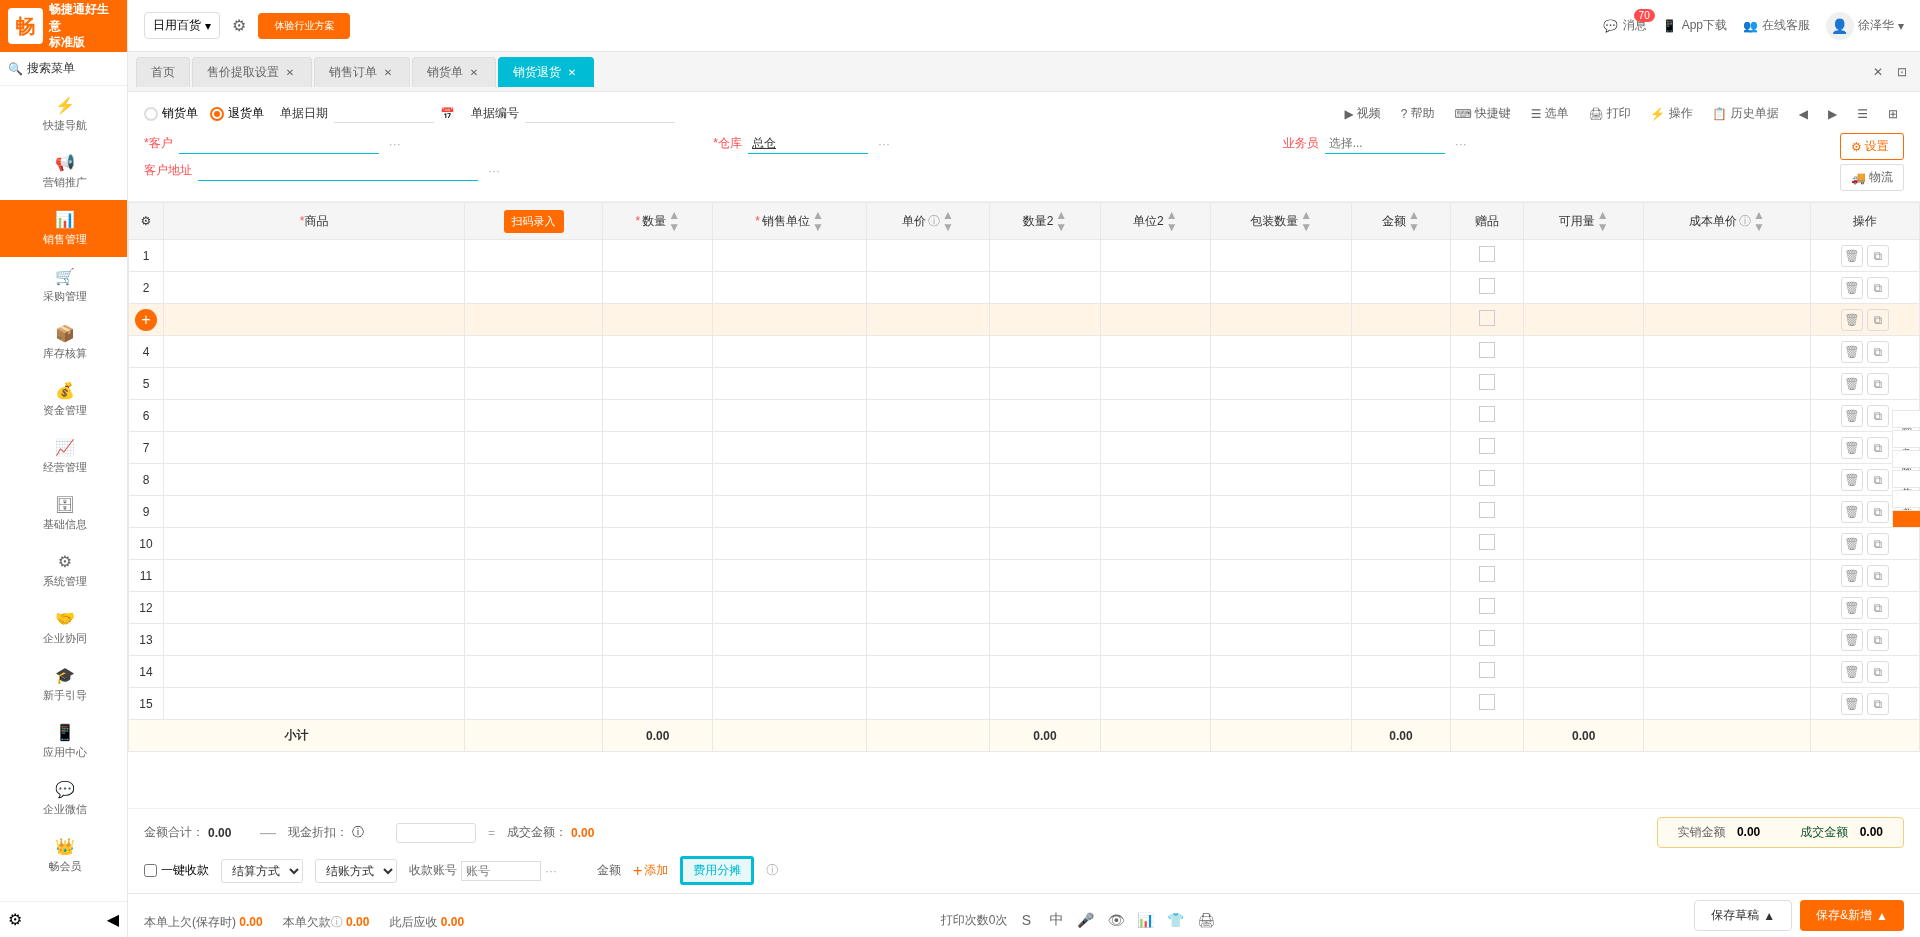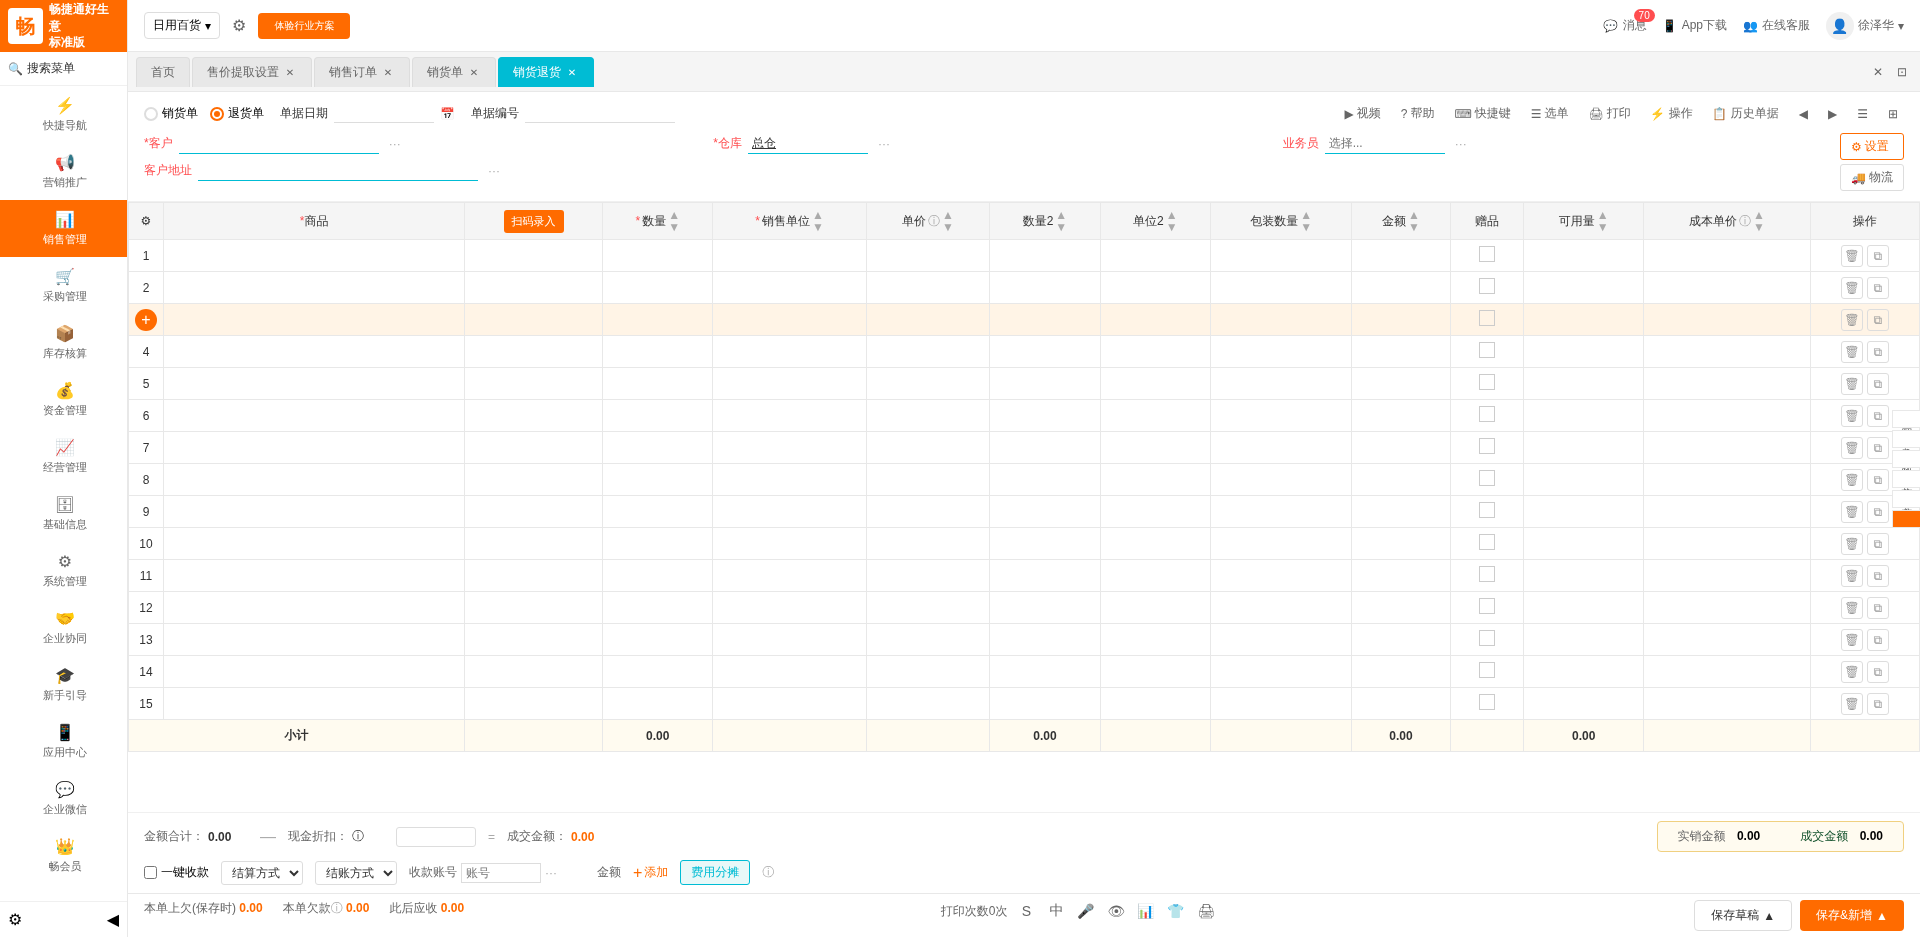--- a/index.html
+++ b/index.html
@@ -85,25 +85,25 @@
     .footer-row1 { display: flex; align-items: center; gap: 12px; margin-bottom: 8px; }
     .footer-field { display: flex; align-items: center; gap: 4px; }
     .footer-field label { color: #666; white-space: nowrap; }
     .footer-field span { color: #333; min-width: 40px; }
     .minus-icon { color: #aaa; font-size: 16px; }
     .equals-icon { color: #aaa; }
     .footer-row2 { display: flex; align-items: center; gap: 12px; }
     .checkbox-label { display: flex; align-items: center; gap: 4px; cursor: pointer; }
     .select-input { border: 1px solid #ddd; padding: 3px 6px; border-radius: 3px; background: #fff; color: #333; }
     .add-btn { background: transparent; border: none; color: #ff6b00; cursor: pointer; display: flex; align-items: center; gap: 2px; }
-    .fee-btn { background: #fff; border: 1px solid #84cc16; padding: 3px 10px; border-radius: 3px; cursor: pointer; color: #666; }
+    .fee-btn { background: #fff; border: 3px solid #84cc16; padding: 3px 10px; border-radius: 3px; cursor: pointer; color: #666; }
     .fee-btn.active { background: #e8f8f8; color: #00bcd4; border-color: #00bcd4; }
 
     
-    .bottom-bar { display: flex; align-items: flex-start; justify-content: space-between; padding: 6px 16px; border-top: 1px solid #e8e8e8; background: #fff; flex-shrink: 0; }
+    .bottom-bar { display: flex; align-items: flex-end; justify-content: space-between; padding: 6px 16px; border-top: 1px solid #e8e8e8; background: #fff; flex-shrink: 0; }
     .bottom-info { display: flex; gap: 20px; align-items: center; color: #666; }
     .bottom-info .highlight { color: #ff6b00; font-weight: bold; }
     .bottom-tools { display: flex; gap: 8px; align-items: center; }
     .tool-icon { width: 22px; height: 22px; display: flex; align-items: center; justify-content: center; cursor: pointer; font-size: 14px; color: #666; }
     .bottom-btns { display: flex; gap: 8px; }
     .save-draft-btn { padding: 6px 16px; border: 1px solid #ddd; border-radius: 4px; background: #fff; cursor: pointer; display: flex; align-items: center; gap: 4px; color: #333; }
     .save-new-btn { padding: 6px 16px; border: none; border-radius: 4px; background: #ff6b00; color: #fff; cursor: pointer; display: flex; align-items: center; gap: 4px; }
 
     
     .right-float { position: fixed; right: 0; top: 50%; transform: translateY(-50%); display: flex; flex-direction: column; gap: 2px; z-index: 100; }

